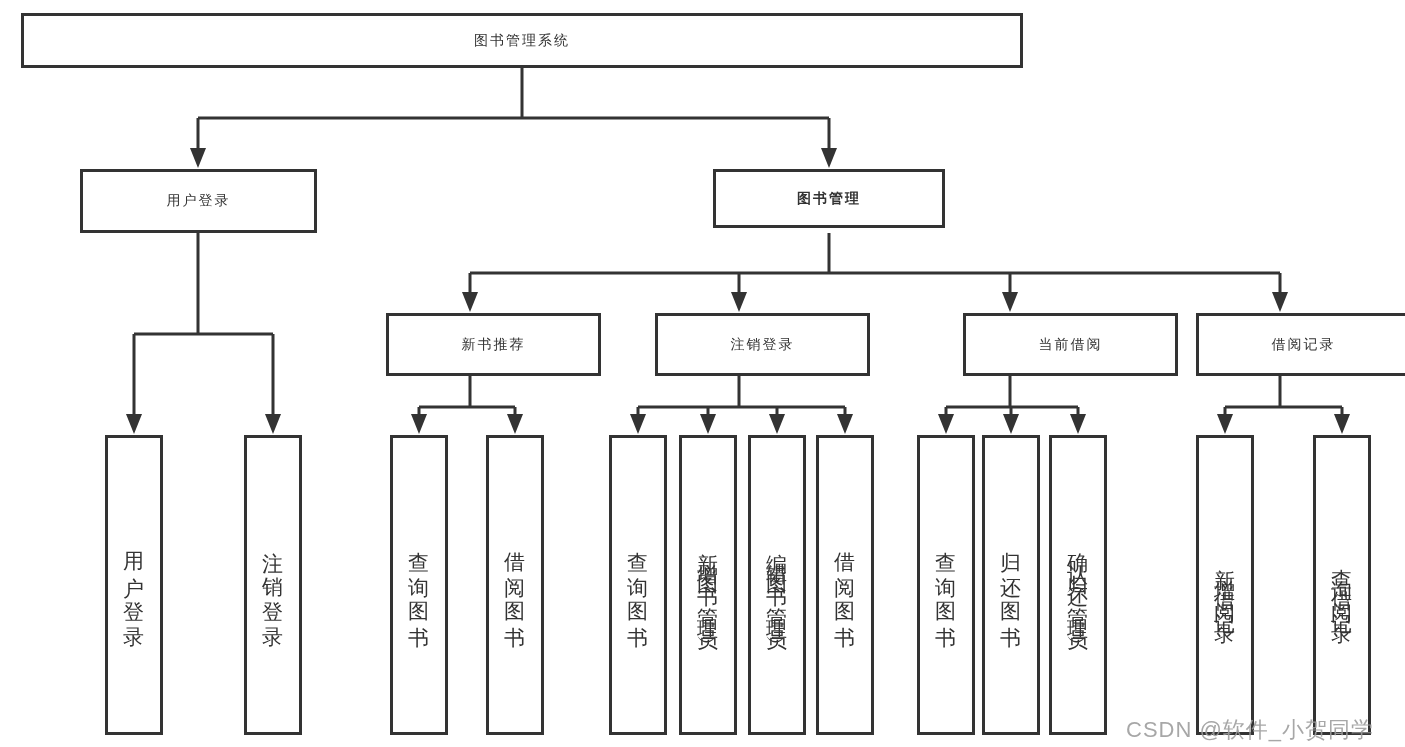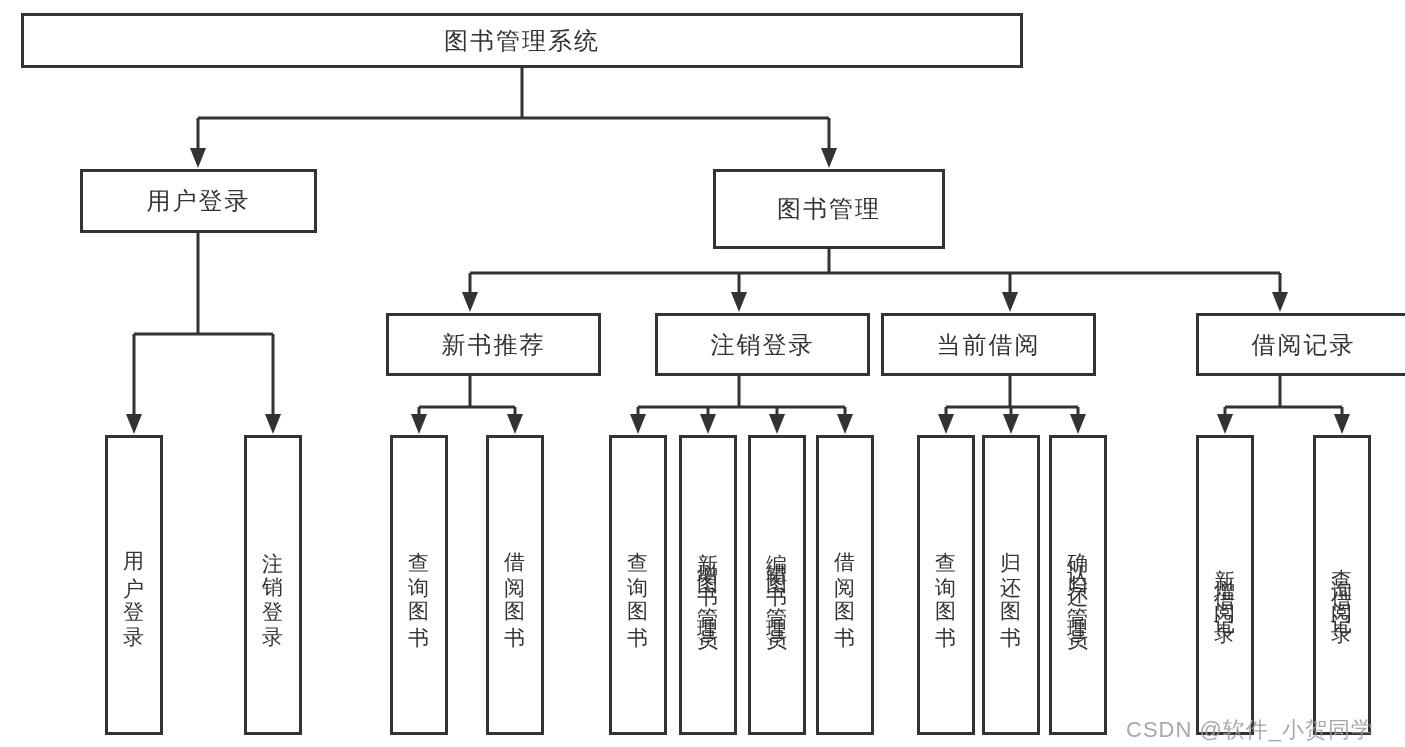--- a/index.html
+++ b/index.html
@@ -27,31 +27,31 @@
     box-sizing:border-box;
     background:var(--boxbg);
     border:3px solid var(--line);
     display:flex;
     align-items:center;
     justify-content:center;
     color:var(--text);
     z-index:1;
   }
   .node .hlabel{
-    font-size:24px;
+    font-size:14px;
     letter-spacing:2px;
     white-space:nowrap;
   }
   .root-box{left:21px;top:13px;width:1002px;height:55px;}
   .l2-a{left:80px;top:169px;width:237px;height:64px;}
-  .l2-b{left:713px;top:169px;width:232px;height:80px;}
+  .l2-b{left:713px;top:169px;width:232px;height:59px;font-weight:bold;}
   .l3{top:313px;width:215px;height:63px;margin-left:23px;}
   .l3-1{left:363px;}
   .l3-2{left:632px;}
-  .l3-3{left:858px;}
+  .l3-3{left:940px;}
   .l3-4{left:1173px;font-family:Liberation Mono, monospace;}
   .leaf{
     top:435px;
     width:58px;
     height:300px;
   }
   .vtext{
     writing-mode:vertical-rl;
     line-height:1;
     font-size:21px;

